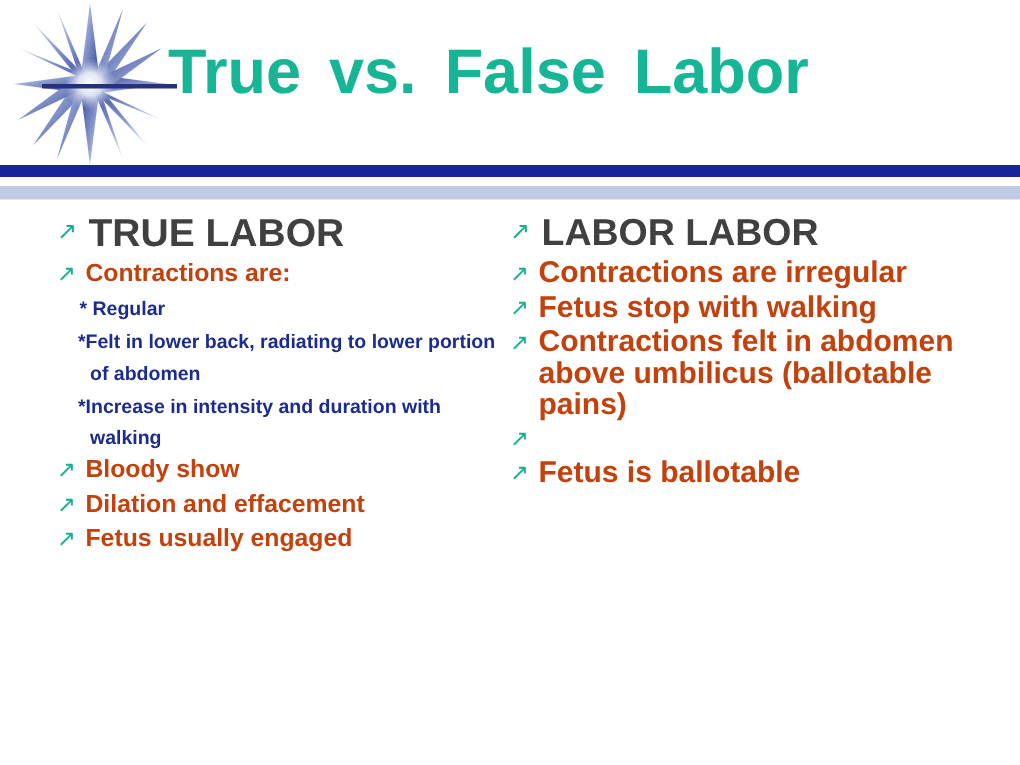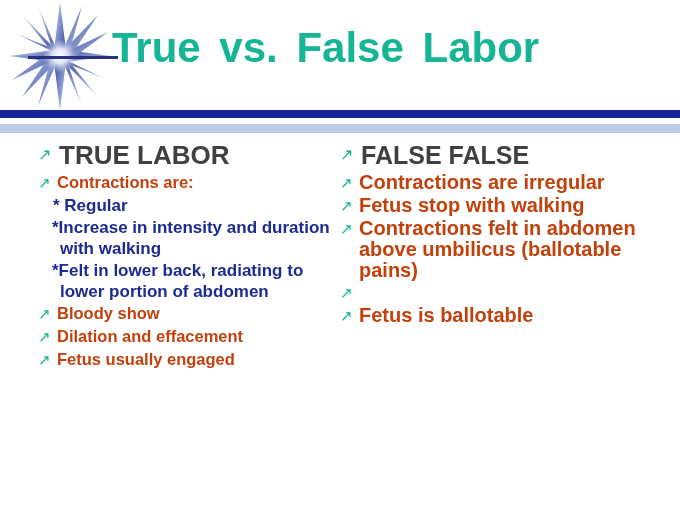--- a/index.html
+++ b/index.html
@@ -129,21 +129,21 @@
 
   .bullet-text {
     color: #c2410c;
     font-size: 16.5px;
     font-weight: bold;
     line-height: 21px;
   }
 
   .sub-item {
     color: #1b2b8f;
-    font-size: 17px;
+    font-size: 13px;
     font-weight: bold;
     line-height: 21px;
     padding-left: 22px;
     text-indent: -7px;
     margin-bottom: 1px;
   }
   .sub-item.tight { text-indent: -8px; }
 
   #column-false .bullet-text { font-size: 20px; }
 </style>
@@ -211,45 +211,45 @@
       <span class="col-heading-text">TRUE LABOR</span>
     </div>
 
     <div class="bullet-row">
       <span class="arrow-icon">↗</span>
       <span class="bullet-text">Contractions are:</span>
     </div>
 
     <div class="sub-item">* Regular</div>
 
+    <div class="sub-item tight">*Felt in lower back, radiating to lower portion of abdomen</div>
+
     <div class="sub-item tight">*Increase in intensity and duration with walking</div>
 
-    <div class="sub-item tight">*Felt in lower back, radiating to lower portion of abdomen</div>
-
     <div class="bullet-row">
       <span class="arrow-icon">↗</span>
       <span class="bullet-text">Bloody show</span>
     </div>
 
     <div class="bullet-row">
       <span class="arrow-icon">↗</span>
       <span class="bullet-text">Dilation and effacement</span>
     </div>
 
     <div class="bullet-row">
       <span class="arrow-icon">↗</span>
       <span class="bullet-text">Fetus usually engaged</span>
     </div>
   </div>
 
   <div class="column" id="column-false">
 
     <div class="col-heading-row">
       <span class="arrow-icon">↗</span>
-      <span class="col-heading-text">FALSE FALSE</span>
+      <span class="col-heading-text">LABOR LABOR</span>
     </div>
 
     <div class="bullet-row">
       <span class="arrow-icon">↗</span>
       <span class="bullet-text">Contractions are irregular</span>
     </div>
 
     <div class="bullet-row">
       <span class="arrow-icon">↗</span>
       <span class="bullet-text">Fetus stop with walking</span>

